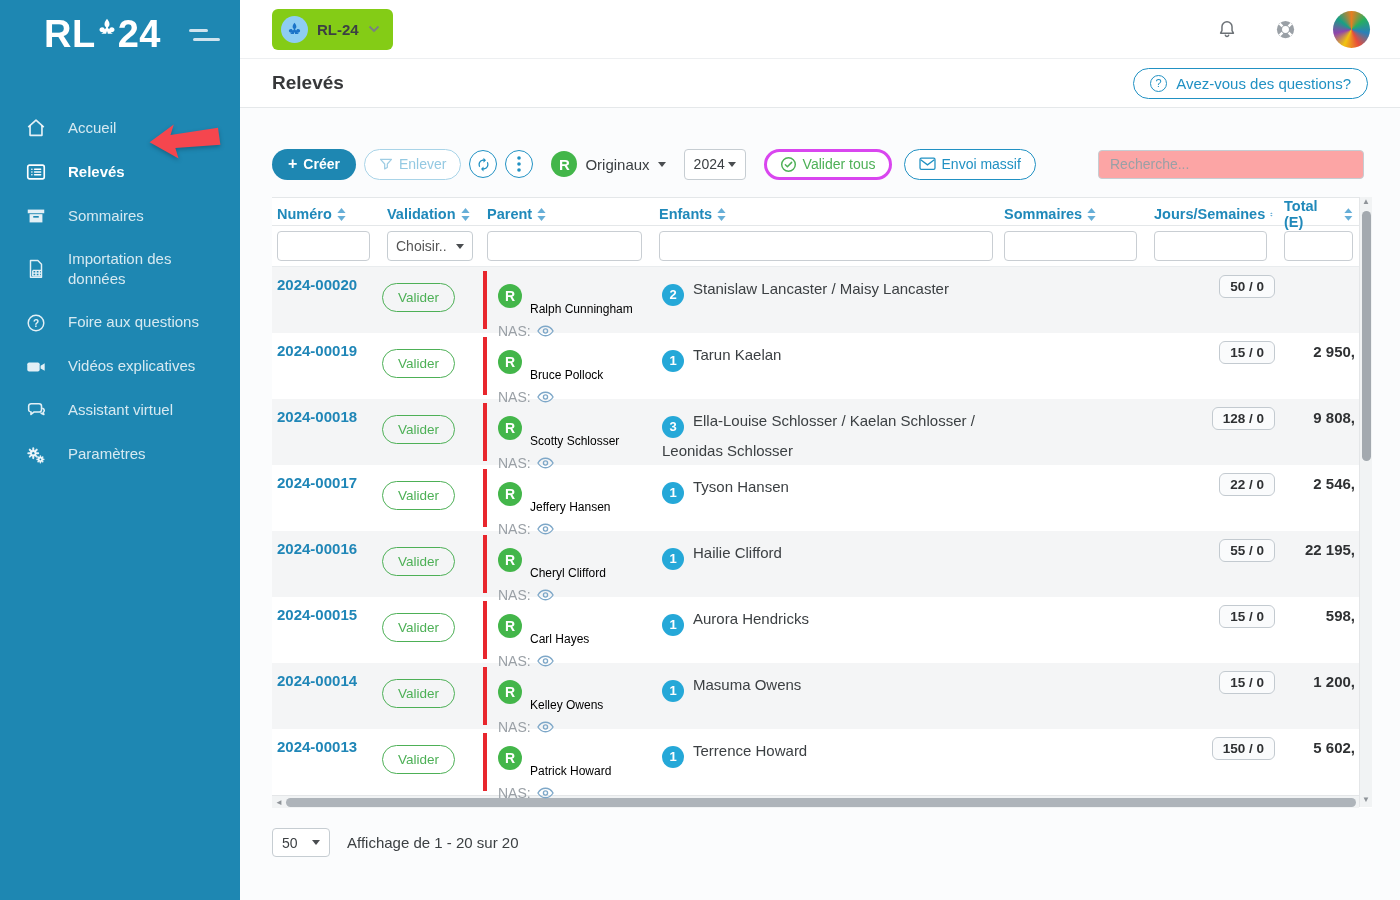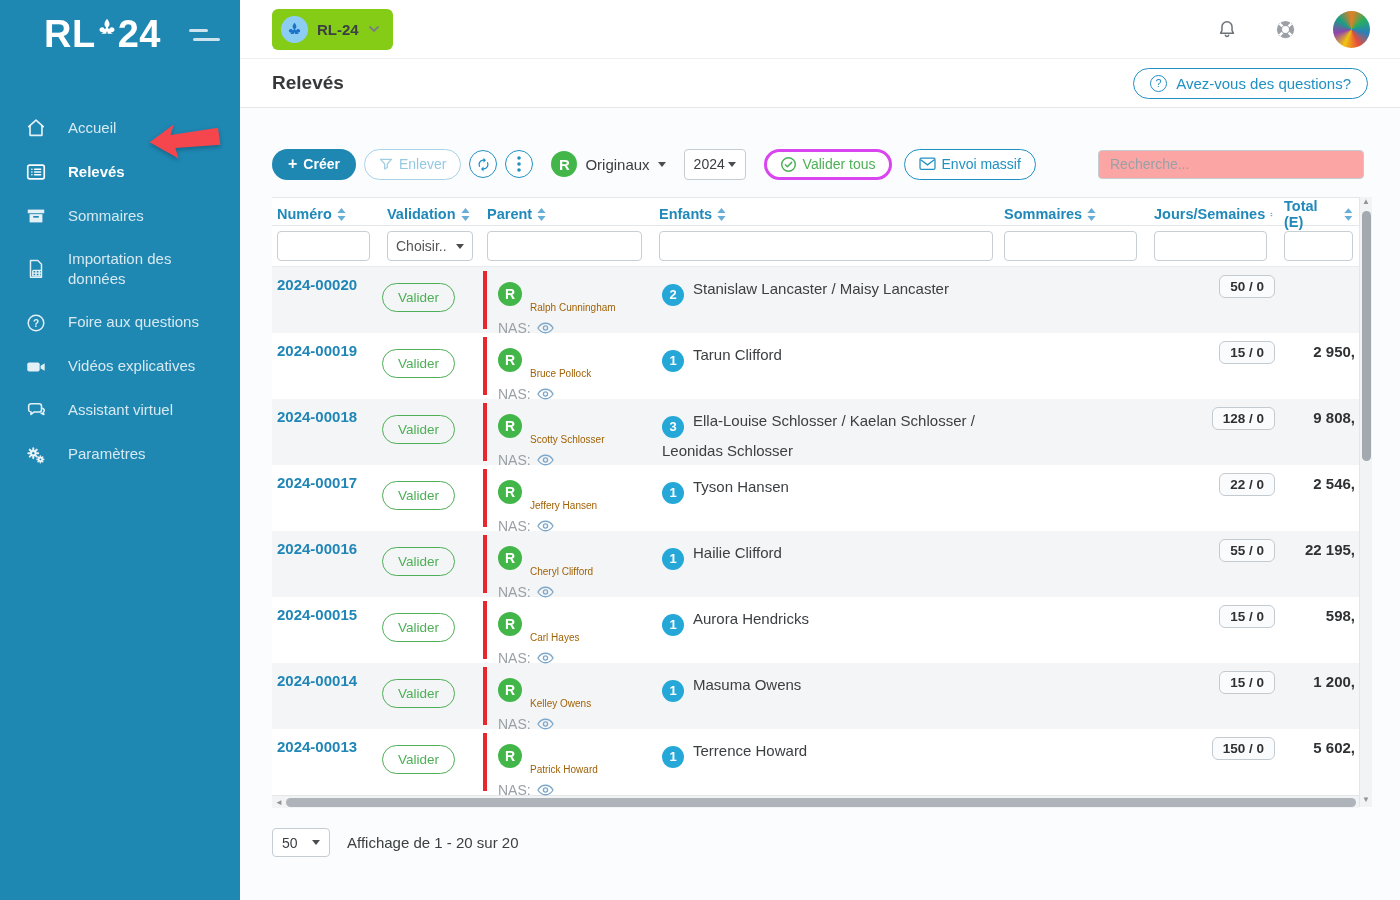--- a/index.html
+++ b/index.html
@@ -73,21 +73,21 @@
   .trow { height:66px; }
   .trow:nth-child(odd) { background:#f4f5f6; }
   .c-num { padding:9px 0 0 5px; }
   .c-num a { color:#1f86b7; font-weight:bold; font-size:15px; text-decoration:none; cursor:pointer; }
   .c-val { padding-top:16px; }
   .pill-valider { border:1px solid #4db056; color:#4db056; background:transparent; border-radius:15px; height:29px; padding:0 15px; font-size:13.5px; cursor:pointer; }
   .c-parent { position:relative; padding:8px 0 0 16px; }
   .c-parent::before { content:""; position:absolute; left:1px; top:4px; width:4px; height:58px; background:#e8262d; }
   .pline { display:flex; align-items:center; gap:8px; }
   .rbadge { width:24px; height:24px; border-radius:50%; background:#43b64a; color:#fff; font-weight:bold; font-size:14px; display:flex; align-items:center; justify-content:center; flex-shrink:0; }
-  .pname { font-size:10px; color:#a16207; white-space:nowrap;margin-top:27px; }
+  .pname { font-size:12px; color:#000000; white-space:nowrap;margin-top:27px; }
   .nas { margin-top:7px; color:#9aa0a6; font-size:14px; display:flex; align-items:center; gap:6px; }
   .nas svg { cursor:pointer; }
   .c-enfants { padding:9px 10px 0 8px; font-size:15px; color:#3c4043; line-height:1.75; }
   .cbadge { display:inline-flex; width:22px; height:22px; border-radius:50%; background:#25a8d8; color:#fff; font-weight:bold; font-size:13px; align-items:center; justify-content:center; margin-right:9px; vertical-align:-5px; }
   .c-jours { display:flex; justify-content:flex-end; align-items:flex-start; padding:8px 4px 0 0; }
   .jbadge { border:1px solid #c3cad0; border-radius:6px; background:#fafbfc; padding:3px 10px; font-size:13.5px; font-weight:bold; color:#2f3133; }
   .c-total { text-align:right; padding:10px 4px 0 0; font-size:15px; font-weight:bold; color:#2f3133; white-space:nowrap; overflow:hidden; }
 
   
   .vscroll { position:absolute; top:0; right:0; width:13px; height:610px; background:#f1f3f4; border-left:1px solid #e4e6e8; display:flex; flex-direction:column; align-items:center; cursor:pointer; }
@@ -407,21 +407,21 @@
       </div>
       <div class="nas">
         <span>NAS:</span>
         <svg width="17" height="12" viewBox="0 0 18 12" fill="none" stroke="#7da7c8" stroke-width="1.4">
                     <path d="M1 6s3-5 8-5 8 5 8 5-3 5-8 5-8-5-8-5z"></path>
                     <circle cx="9" cy="6" r="2.2"></circle>
                   </svg>
       </div>
     </div>
     <div class="c-enfants">
-      <span class="cbadge">1</span><span>Tarun Clifford</span>
+      <span class="cbadge">1</span><span>Tarun Kaelan</span>
     </div>
     <div class="c-som"></div>
     <div class="c-jours">
                 <span class="jbadge">15 / 0</span>
               </div>
     <div class="c-total"><span>2 950,</span></div>
   </div>
 
   <div class="grid trow">
     <div class="c-num"><a>2024-00018</a></div>

